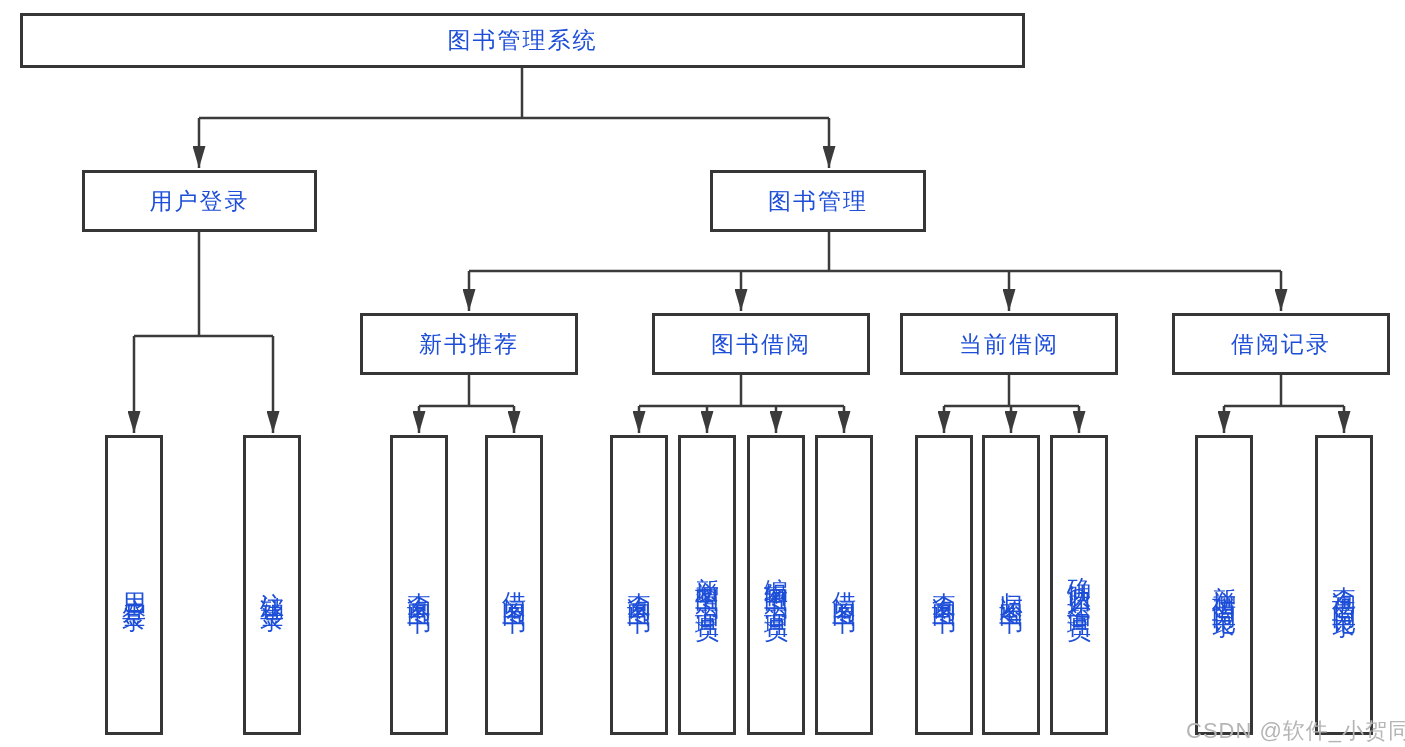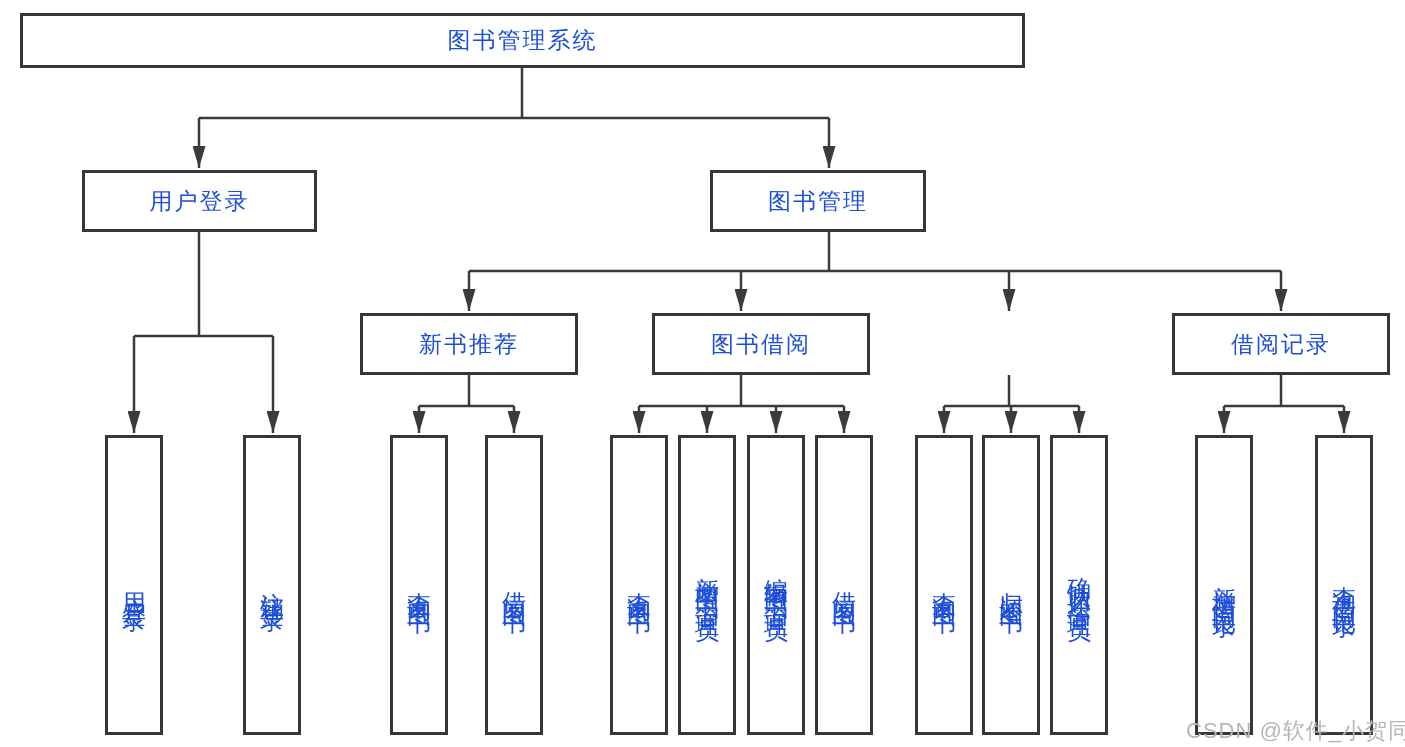--- a/index.html
+++ b/index.html
@@ -113,20 +113,23 @@
   <div class="box lvl2" style="left:710px;width:216px;">
     <span>图书管理</span>
   </div>
 
   <div class="box lvl3" style="left:360px;font-family:Liberation Serif, serif;">
     <span>新书推荐</span>
   </div>
   <div class="box lvl3" style="left:632px;margin-left:20px;">
     <span>图书借阅</span>
   </div>
+  <div class="box lvl3" style="left:900px;">
+    <span>当前借阅</span>
+  </div>
   <div class="box lvl3" style="left:1172px;">
     <span>借阅记录</span>
   </div>
 
   <div class="box leaf" style="left:105px;">
     <span class="vtext">用户登录</span>
   </div>
   <div class="box leaf" style="left:243px;">
     <span class="vtext">注销登录</span>
   </div>

